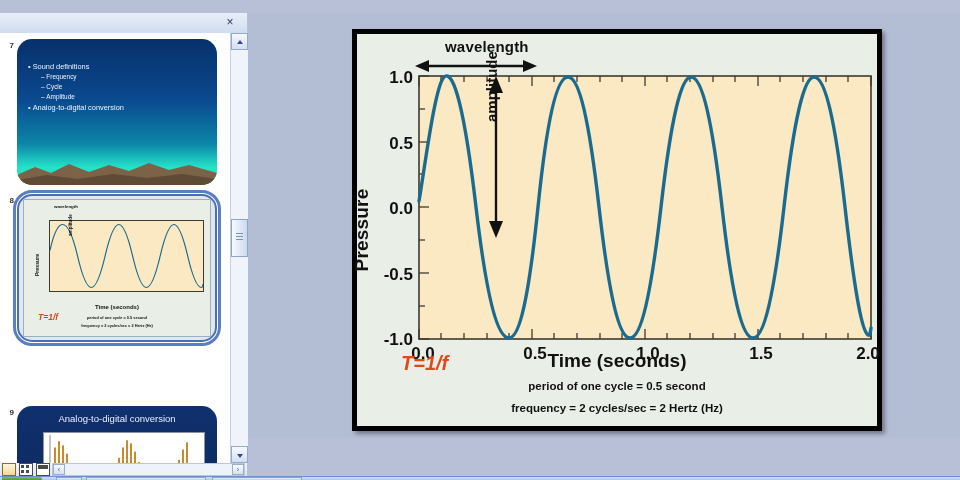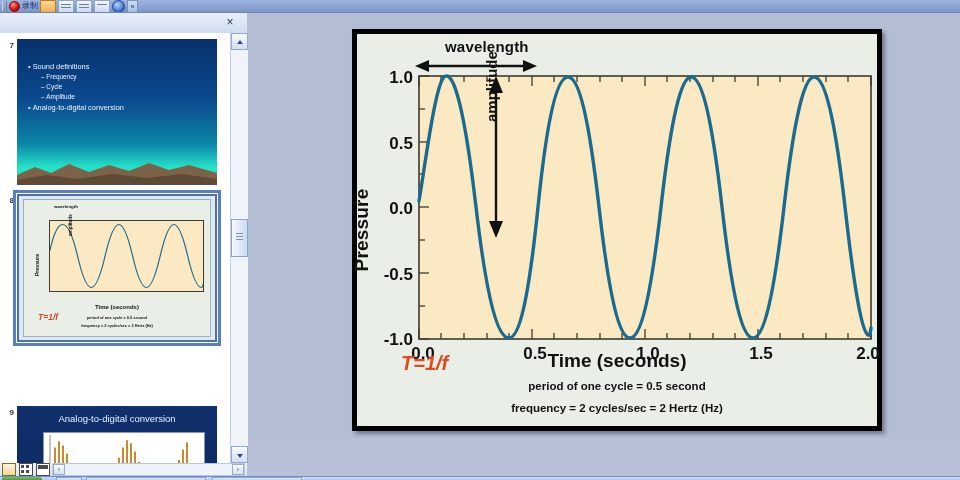--- a/index.html
+++ b/index.html
@@ -47,21 +47,21 @@
   .tab.t2{left:70px;font-weight:bold;color:#10224b;}
   .tab.t2 .skew{background:#ffffff;border-color:#8fa6c9;}
   .tab-close{position:absolute;right:10px;top:3px;width:14px;height:14px;
     font-size:12px;line-height:13px;text-align:center;color:#27395f;cursor:default;}
 
   .slidelist{position:absolute;left:0;top:20px;width:230px;height:430px;
     background:#ffffff;overflow:hidden;}
   .slide-row{position:absolute;left:0;width:230px;display:flex;align-items:flex-start;}
   .slide-num{width:14px;text-align:right;padding-right:3px;font-size:8px;font-weight:bold;
     color:#333;font-family:"Liberation Sans",sans-serif;padding-top:2px;}
-  .thumb{position:relative;overflow:hidden;background:#000;}
+  .thumb{position:relative;overflow:hidden;background:#000;border-radius:15px;}
   .thumb.sel{outline:3px solid #5a7fc0;outline-offset:1px;}
 
   
   .s7{width:200px;height:146px;background:linear-gradient(180deg,#08306b 0%,#0a4a8f 42%,#0c86a8 72%,#25e3c8 88%,#1fd6bd 100%);}
   .s7 .txt{position:absolute;left:11px;top:22px;color:#eef4ff;font-size:7.4px;line-height:11px;}
   .s7 .b1{margin-left:0;}
   .s7 .b2{margin-left:13px;font-size:6.4px;line-height:10px;}
   .s7 .hills{position:absolute;left:0;bottom:0;width:100%;height:30px;}
 
   
@@ -142,39 +142,20 @@
   .taskbar{position:absolute;left:0;top:476px;width:960px;height:4px;
     background:linear-gradient(#cfe0ff,#9bbcf0);border-top:1px solid #6f8fcc;}
   .tb-start{position:absolute;left:2px;top:0;width:40px;height:4px;background:linear-gradient(#79c257,#3f8f2b);border-radius:0 3px 3px 0;}
   .tb-item{position:absolute;top:0;height:4px;background:linear-gradient(#e6eefc,#bdd0ee);border:1px solid #8aa6d4;box-sizing:border-box;}
 </style>
 </head>
 <body>
 
 <div class="app">
 
-  <div class="toolbar">
-    <span class="tb-grip"></span>
-    <span class="rec-dot"></span>
-    <span class="tb-label">录制</span>
-    <span class="tb-ico sel"></span>
-    <span class="tb-ico">
-        <i></i>
-        <i></i>
-      </span>
-    <span class="tb-ico">
-        <i></i>
-        <i></i>
-      </span>
-    <span class="tb-ico">
-        <i></i>
-      </span>
-    <span class="tb-ico help"></span>
-    <span class="tb-more">»</span>
-  </div>
 
   <div class="leftpane">
 
     <div class="tabstrip">
       <div class="tab t1">
         <span class="skew"></span>
         <span>大纲</span>
       </div>
       <div class="tab t2">
         <span class="skew"></span>

